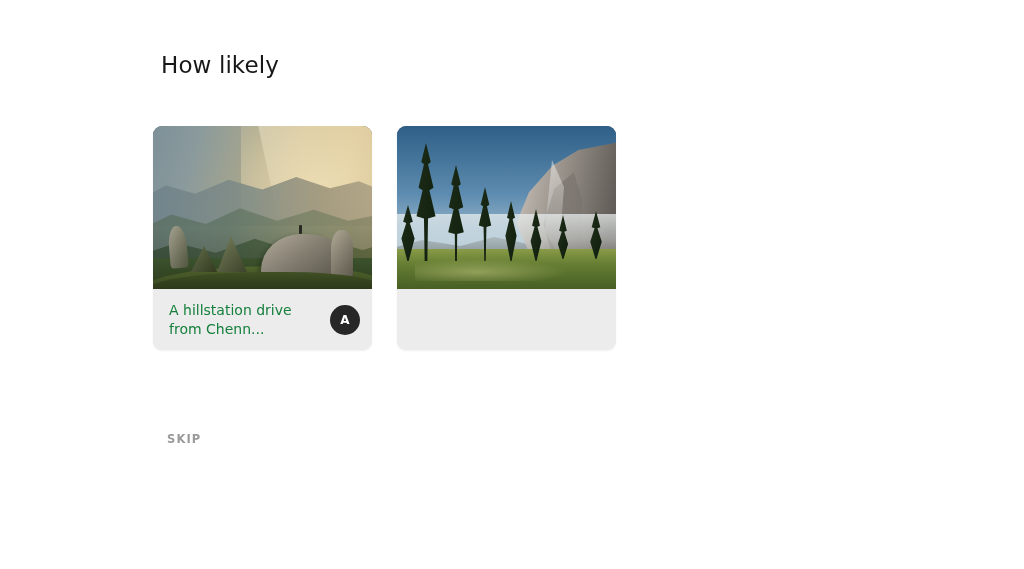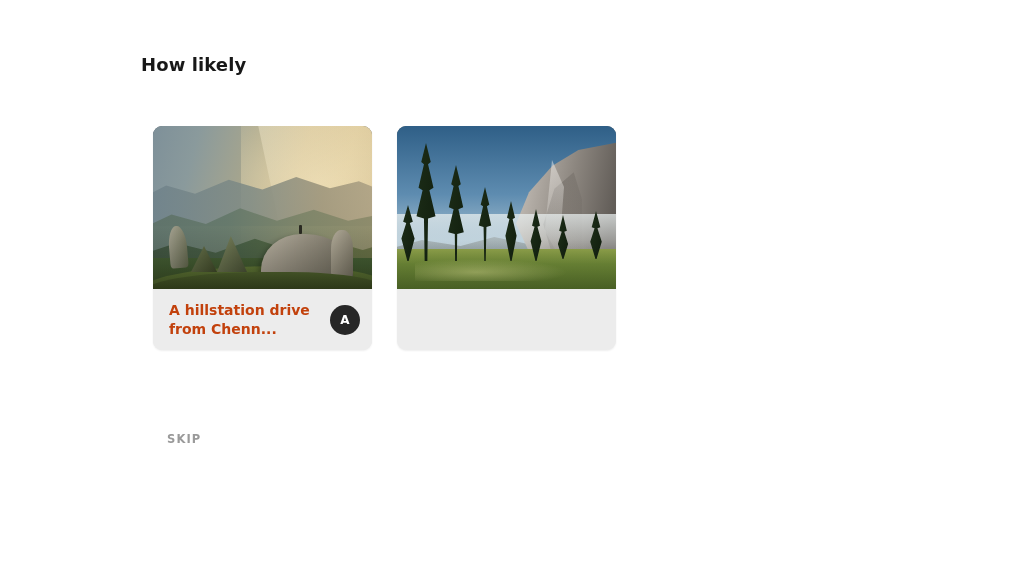--- a/index.html
+++ b/index.html
@@ -19,25 +19,25 @@
   .screen {
     position: relative;
     width: 1024px;
     height: 569px;
     background: #ffffff;
   }
 
   
   .page-title {
     position: absolute;
-    left: 141px;
+    left: 161px;
     top: 48px;
-    font-size: 18px;
+    font-size: 23px;
     line-height: 34px;
-    font-weight: 700;
+    font-weight: 400;
     color: #181818;
     letter-spacing: 0.1px;
     white-space: nowrap;
   }
 
   
   .card-row {
     position: absolute;
     left: 153px;
     top: 126px;
@@ -72,22 +72,22 @@
     background: #ececec;
     display: flex;
     align-items: center;
     padding: 0 12px 0 16px;
     box-sizing: border-box;
   }
   .caption-text {
     flex: 1;
     font-size: 14px;
     line-height: 19px;
-    color: #c2410c;
-    font-weight: 700;
+    color: #15803d;
+    font-weight: 400;
     padding-right: 6px;
     word-break: break-word;
   }
   .caption-badge {
     flex: none;
     width: 30px;
     height: 30px;
     border-radius: 50%;
     background: #272727;
     color: #ffffff;

